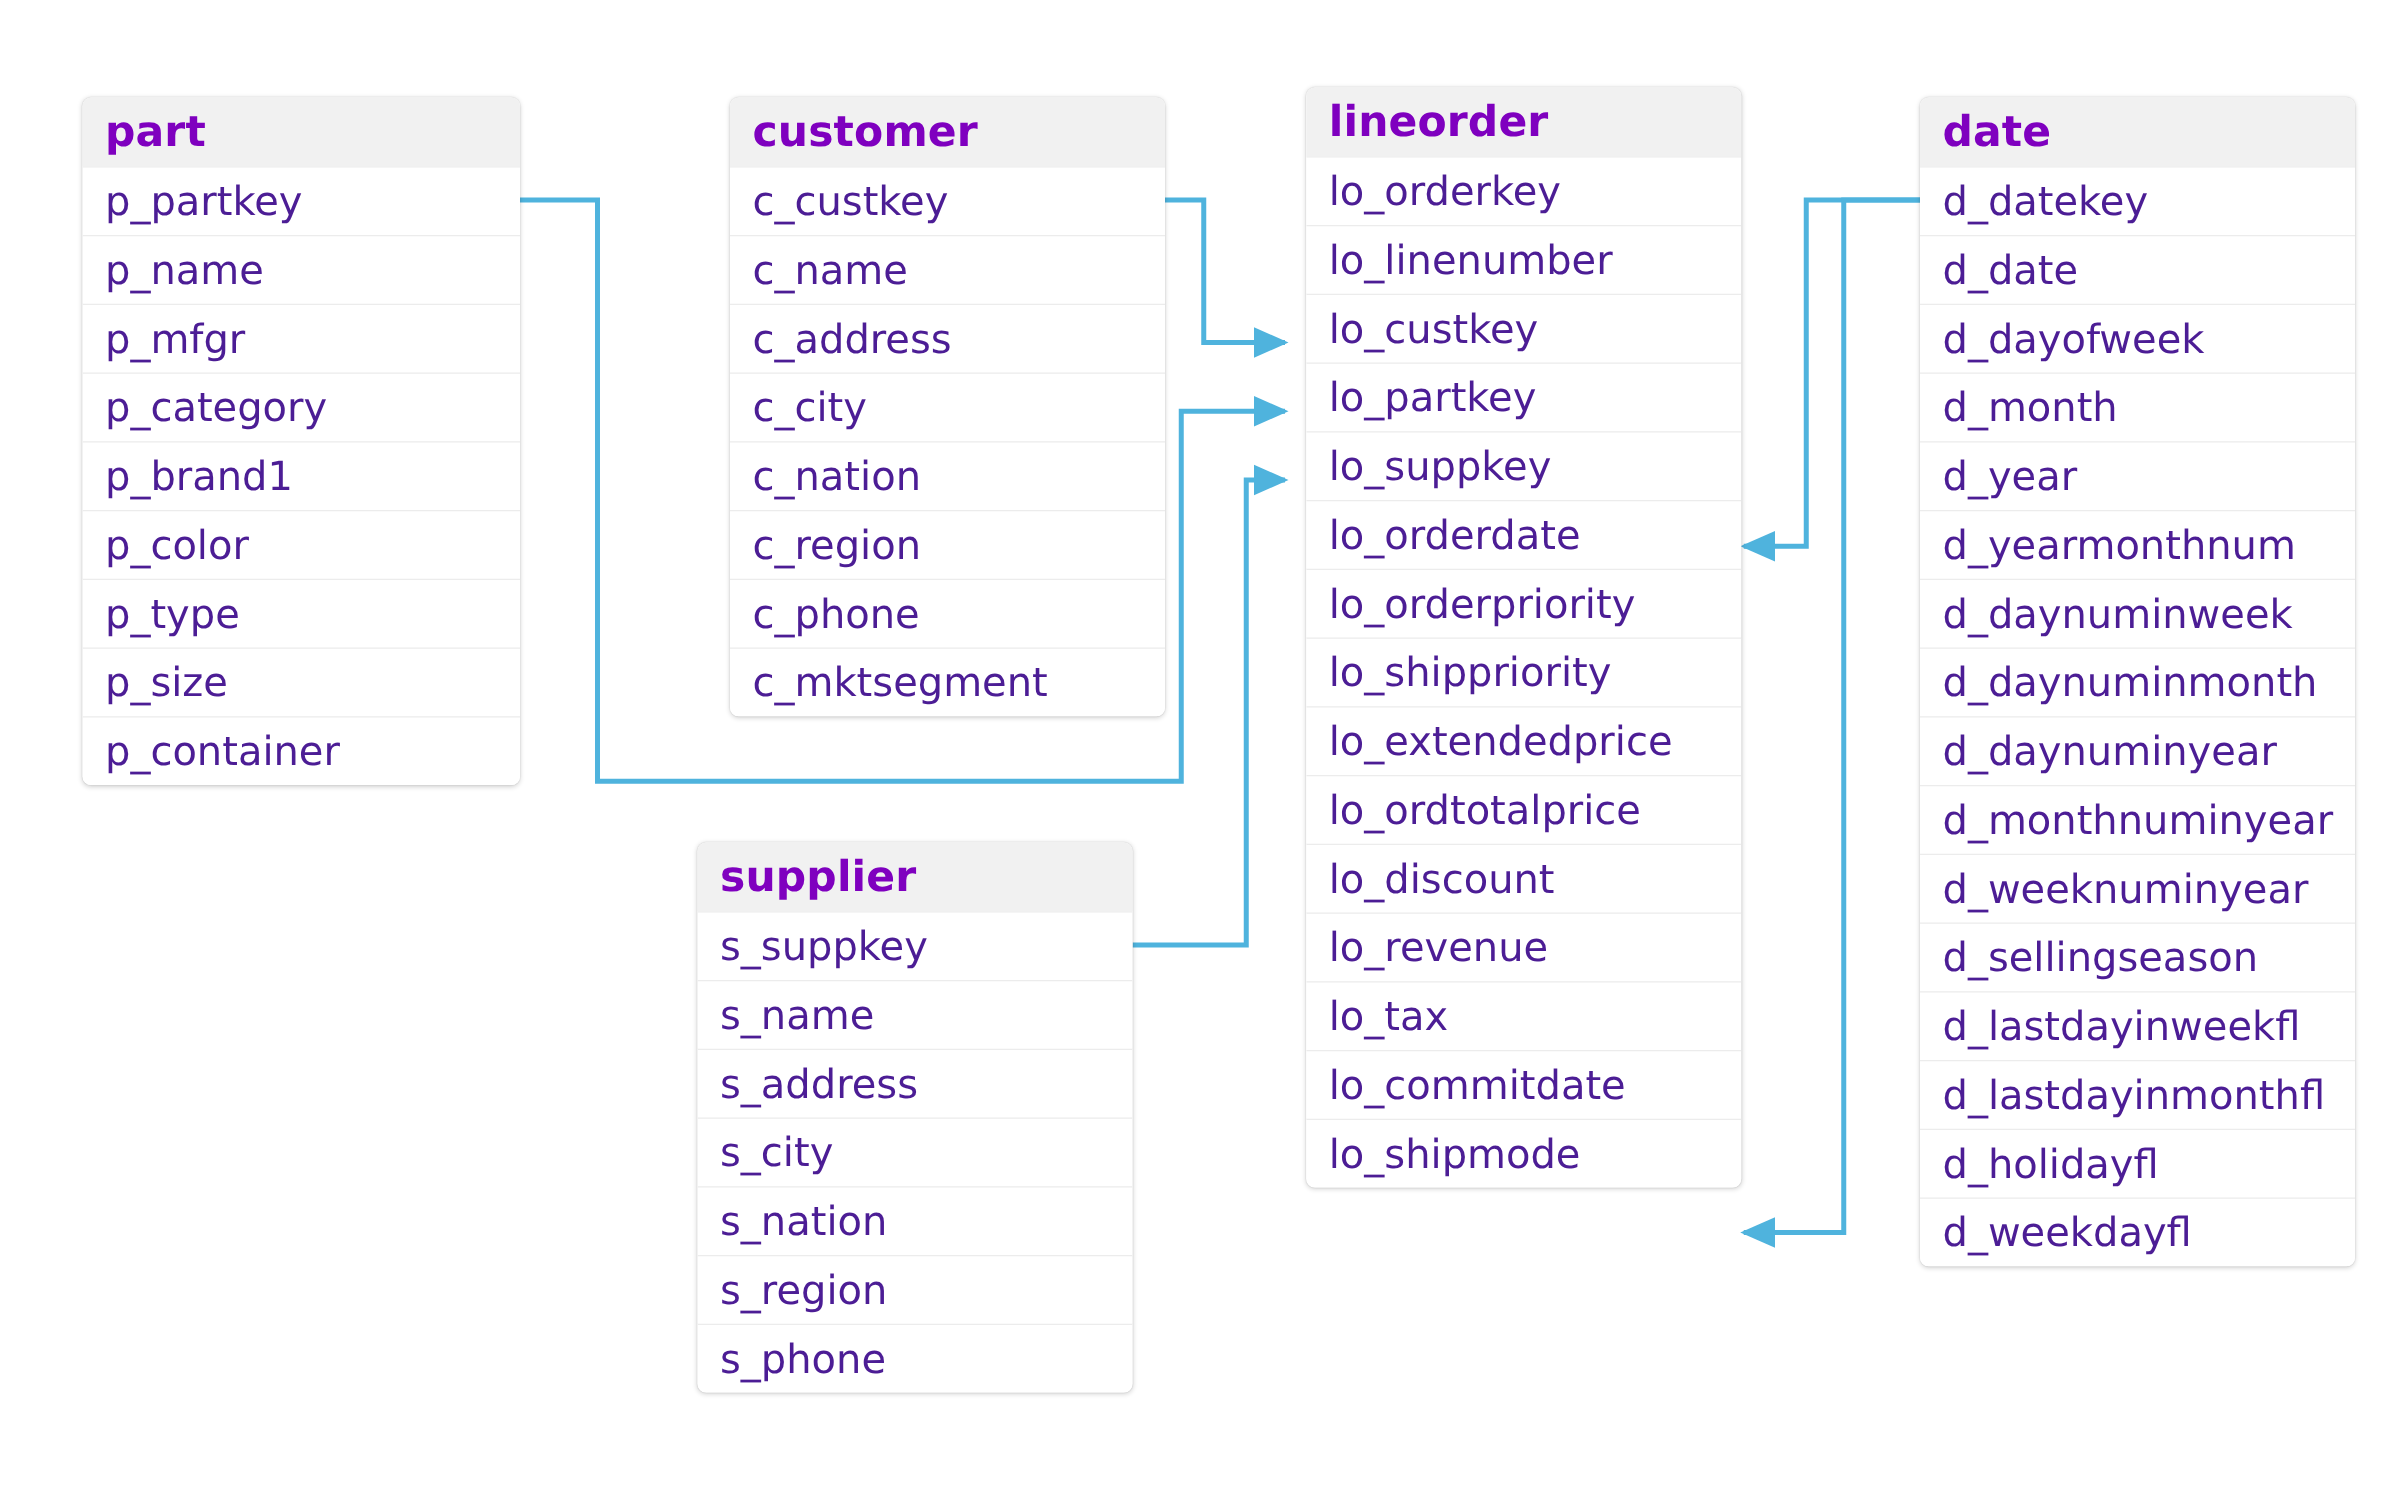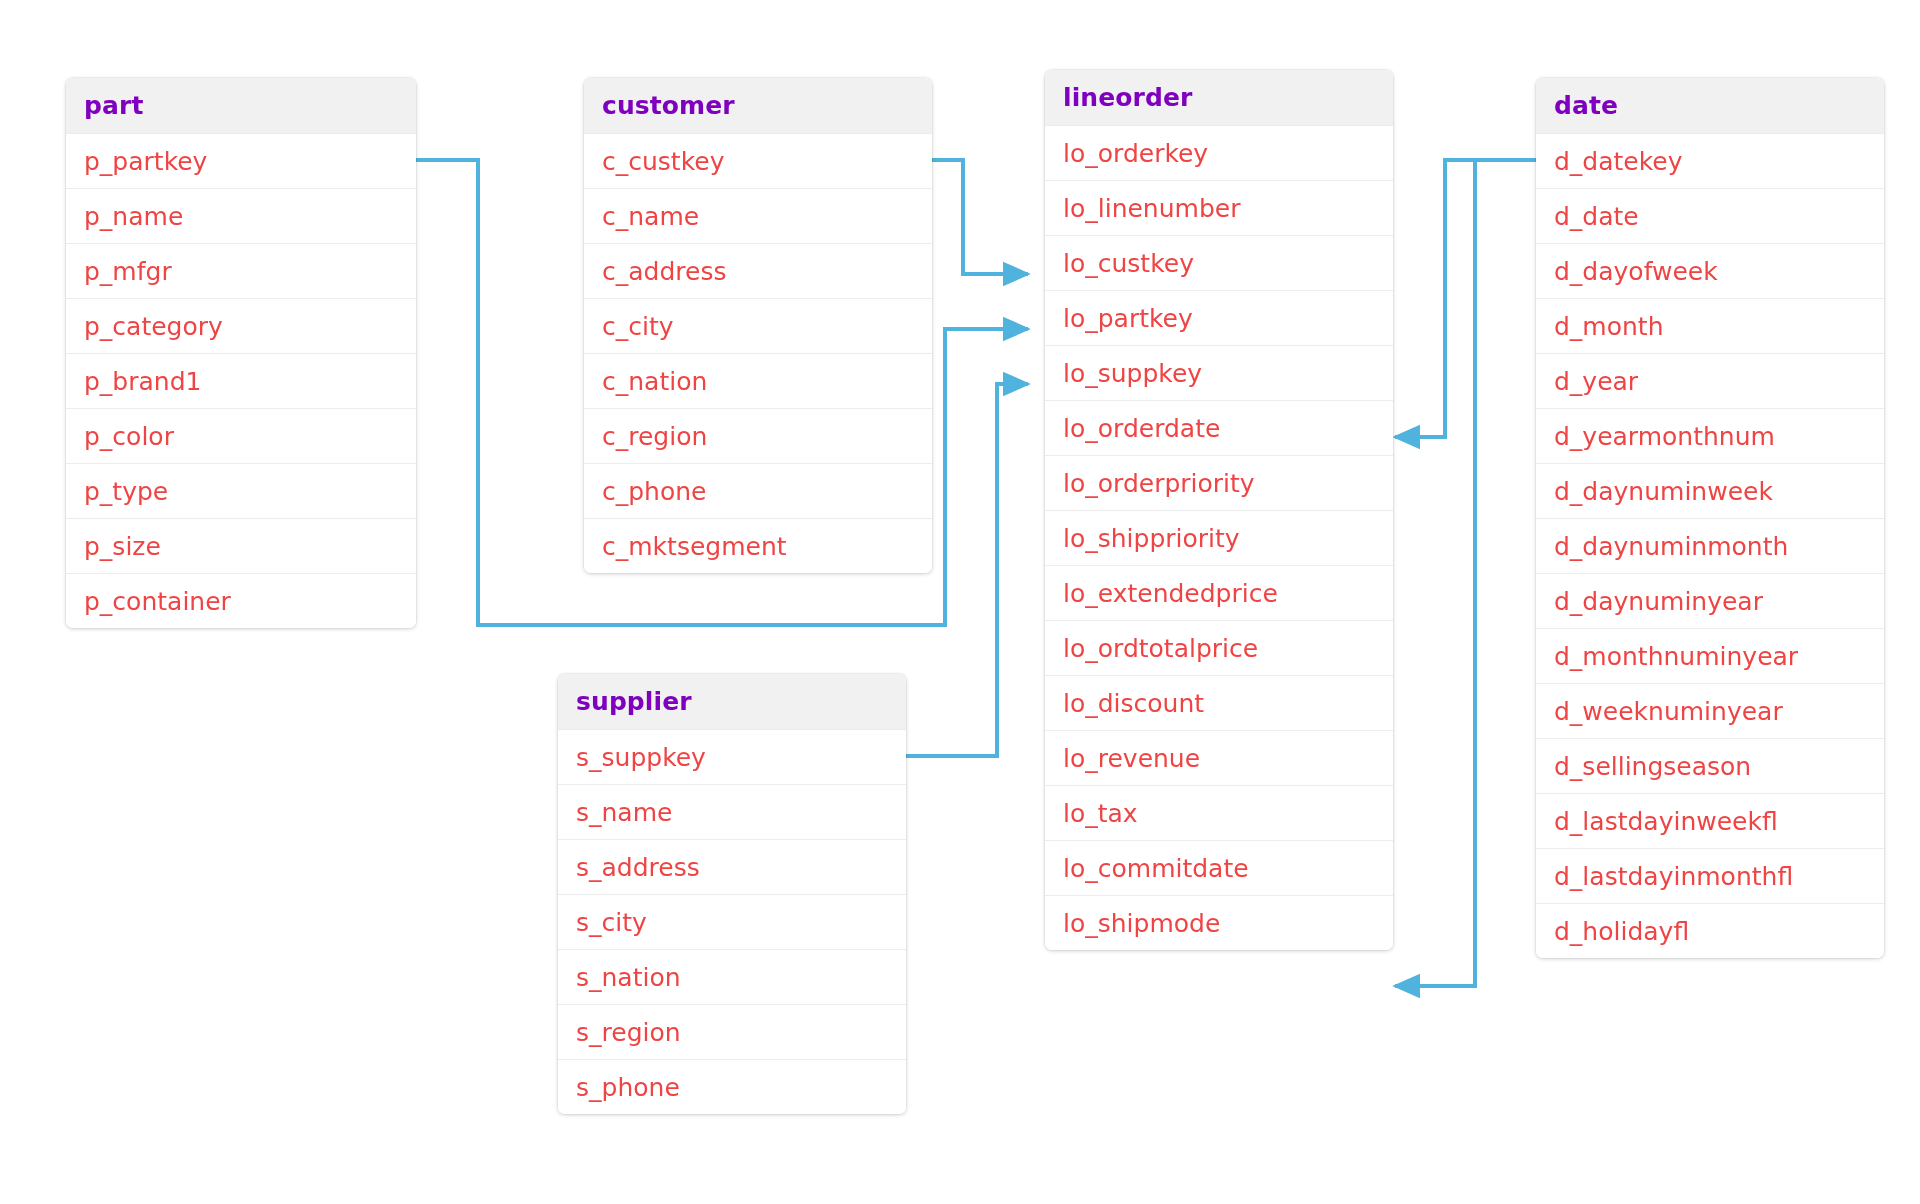--- a/index.html
+++ b/index.html
@@ -41,39 +41,39 @@
     background: #f1f1f1;
     height: 55px;
     display: flex;
     align-items: center;
     padding: 0 0 0 18px;
     box-sizing: border-box;
   }
   .entity-title {
     color: #7f00bf;
     font-weight: bold;
-    font-size: 25px;
+    font-size: 34px;
     letter-spacing: 0.1px;
     line-height: 1;
   }
   .attr-row {
     height: 55px;
     display: flex;
     align-items: center;
     padding: 0 0 0 18px;
     box-sizing: border-box;
     border-top: 1px solid #ececec;
     background: #ffffff;
   }
   .attr-row:first-of-type {
     border-top: 1px solid #e4e4e4;
   }
   .attr-label {
-    color: #ef4444;
-    font-size: 25px;
+    color: #4c1d95;
+    font-size: 32px;
     line-height: 1;
     white-space: nowrap;
   }
 </style>
 </head>
 <body>
 
 <div id="canvas">
 
   <svg id="edges" viewBox="0 0 1920 1204" width="1920" height="1204" xmlns="http://www.w3.org/2000/svg">
@@ -283,15 +283,18 @@
       </div>
     <div class="attr-row">
         <span class="attr-label">d_lastdayinweekfl</span>
       </div>
     <div class="attr-row">
         <span class="attr-label">d_lastdayinmonthfl</span>
       </div>
     <div class="attr-row">
         <span class="attr-label">d_holidayfl</span>
       </div>
+    <div class="attr-row">
+        <span class="attr-label">d_weekdayfl</span>
+      </div>
   </div>
 
 </div>
 
 </body></html>

